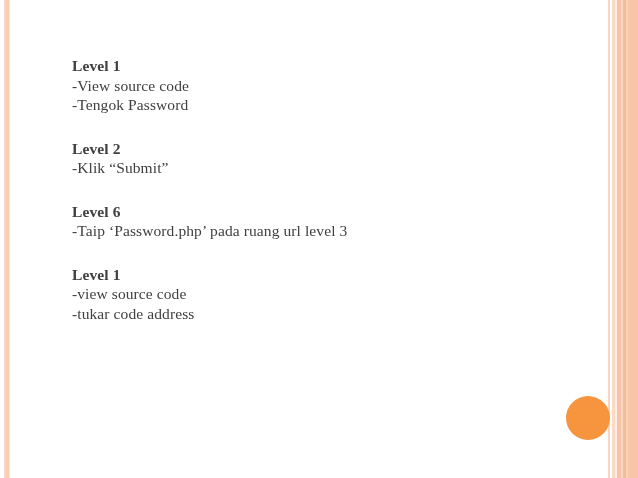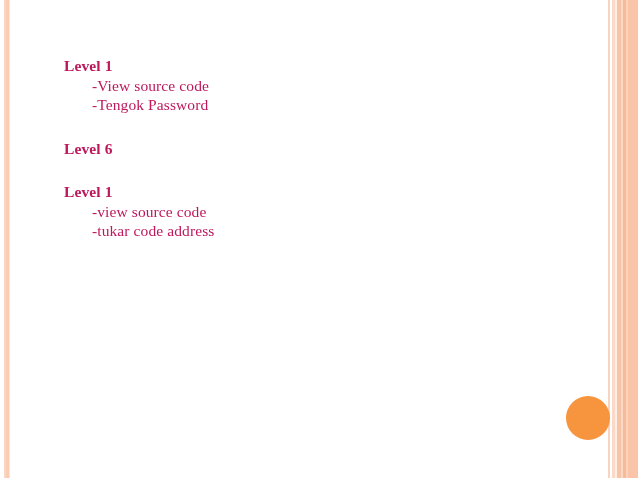--- a/index.html
+++ b/index.html
@@ -54,24 +54,24 @@
     top: 396px;
     width: 44px;
     height: 44px;
     border-radius: 50%;
     background: #f7943e;
   }
 
   
   .content {
     position: absolute;
-    left: 64px;
+    left: 72px;
     top: 56px;
     width: 500px;
-    color: #be185d;
+    color: #404040;
   }
 
   .block {
     margin: 0 0 24px 0;
   }
   .block:last-child { margin-bottom: 0; }
 
   .level-title {
     font-weight: bold;
     font-size: 15.5px;
@@ -79,21 +79,20 @@
     letter-spacing: 0.1px;
     white-space: pre;
   }
 
   .level-line {
     font-weight: normal;
     font-size: 15.5px;
     line-height: 19.5px;
     letter-spacing: 0.1px;
     white-space: pre;
-    margin-left: 28px;
   }
 </style>
 </head>
 <body>
 
 <div class="slide">
 
   <div class="stripe stripe-left-a"></div>
   <div class="stripe stripe-left-b"></div>
   <div class="stripe stripe-left-c"></div>
@@ -111,23 +110,28 @@
   <div class="accent-dot"></div>
 
   <div class="content">
 
     <div class="block">
       <div class="level-title">Level 1</div>
       <div class="level-line">-View source code</div>
       <div class="level-line">-Tengok Password</div>
     </div>
 
+    <div class="block">
+      <div class="level-title">Level 2</div>
+      <div class="level-line">-Klik “Submit”</div>
+    </div>
 
     <div class="block">
       <div class="level-title">Level 6</div>
+      <div class="level-line">-Taip ‘Password.php’ pada ruang url level 3</div>
     </div>
 
     <div class="block">
       <div class="level-title">Level 1</div>
       <div class="level-line">-view source code</div>
       <div class="level-line">-tukar code address</div>
     </div>
 
   </div>
 </div>

